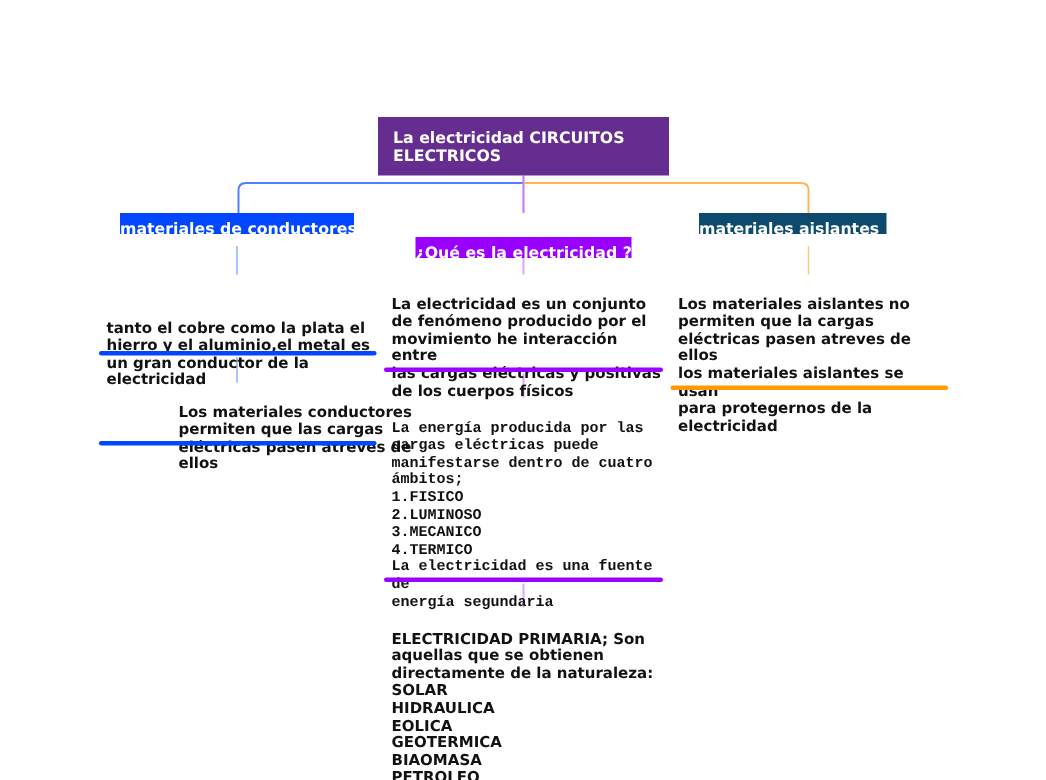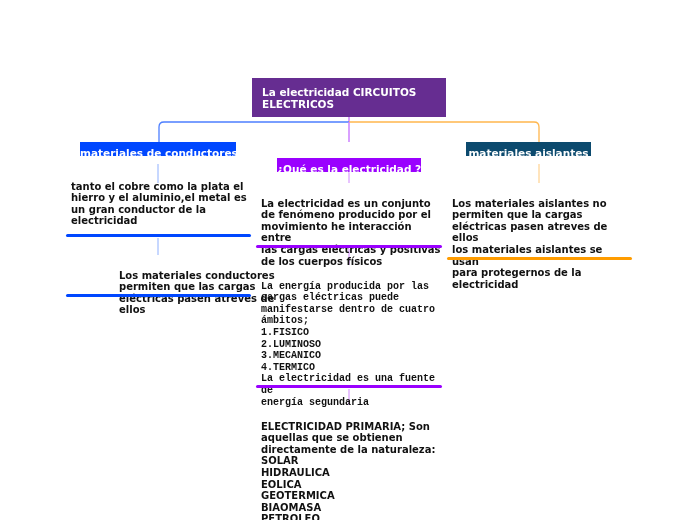--- a/index.html
+++ b/index.html
@@ -32,21 +32,21 @@
       left: 252px; top: 78px;
       width: 194px; height: 39px;
       background: #662d91;
       padding: 8px 10px 0 10px;
       line-height: 12px;
       font-size: 10.5px;
     }
     .main-topic {
       height: 14px;
       line-height: 22px;
-      text-align: center;
+      text-align: left;
       white-space: nowrap;
     }
     .topic-conductores {
       left: 80px; top: 142px; width: 156px;
       background: #0047ff;
     }
     .topic-que {
       left: 277px; top: 142px; width: 144px;
       background: #9a00ff;
       margin-top: 16px;
@@ -100,21 +100,21 @@
 <div class="node main-topic topic-conductores">
   <span>materiales de conductores</span>
 </div>
 <div class="node main-topic topic-que">
   <span>¿Qué es la electricidad ?</span>
 </div>
 <div class="node main-topic topic-aislantes">
   <span>materiales aislantes</span>
 </div>
 
-<div class="sub" style="left:71px; top:169px; width:180px;">
+<div class="sub" style="left:71px; top:202px; width:180px;">
   <span>tanto el cobre como la plata el
 hierro y el aluminio,el metal es
 un gran conductor de la
 electricidad</span>
 </div>
 <div class="underline" style="left:66px; top:234px; width:185px; background:#0047ff;"></div>
 
 <div class="sub" style="left:71px; top:258px; width:180px;margin-left:48px;">
   <span>Los materiales conductores
 permiten que las cargas

